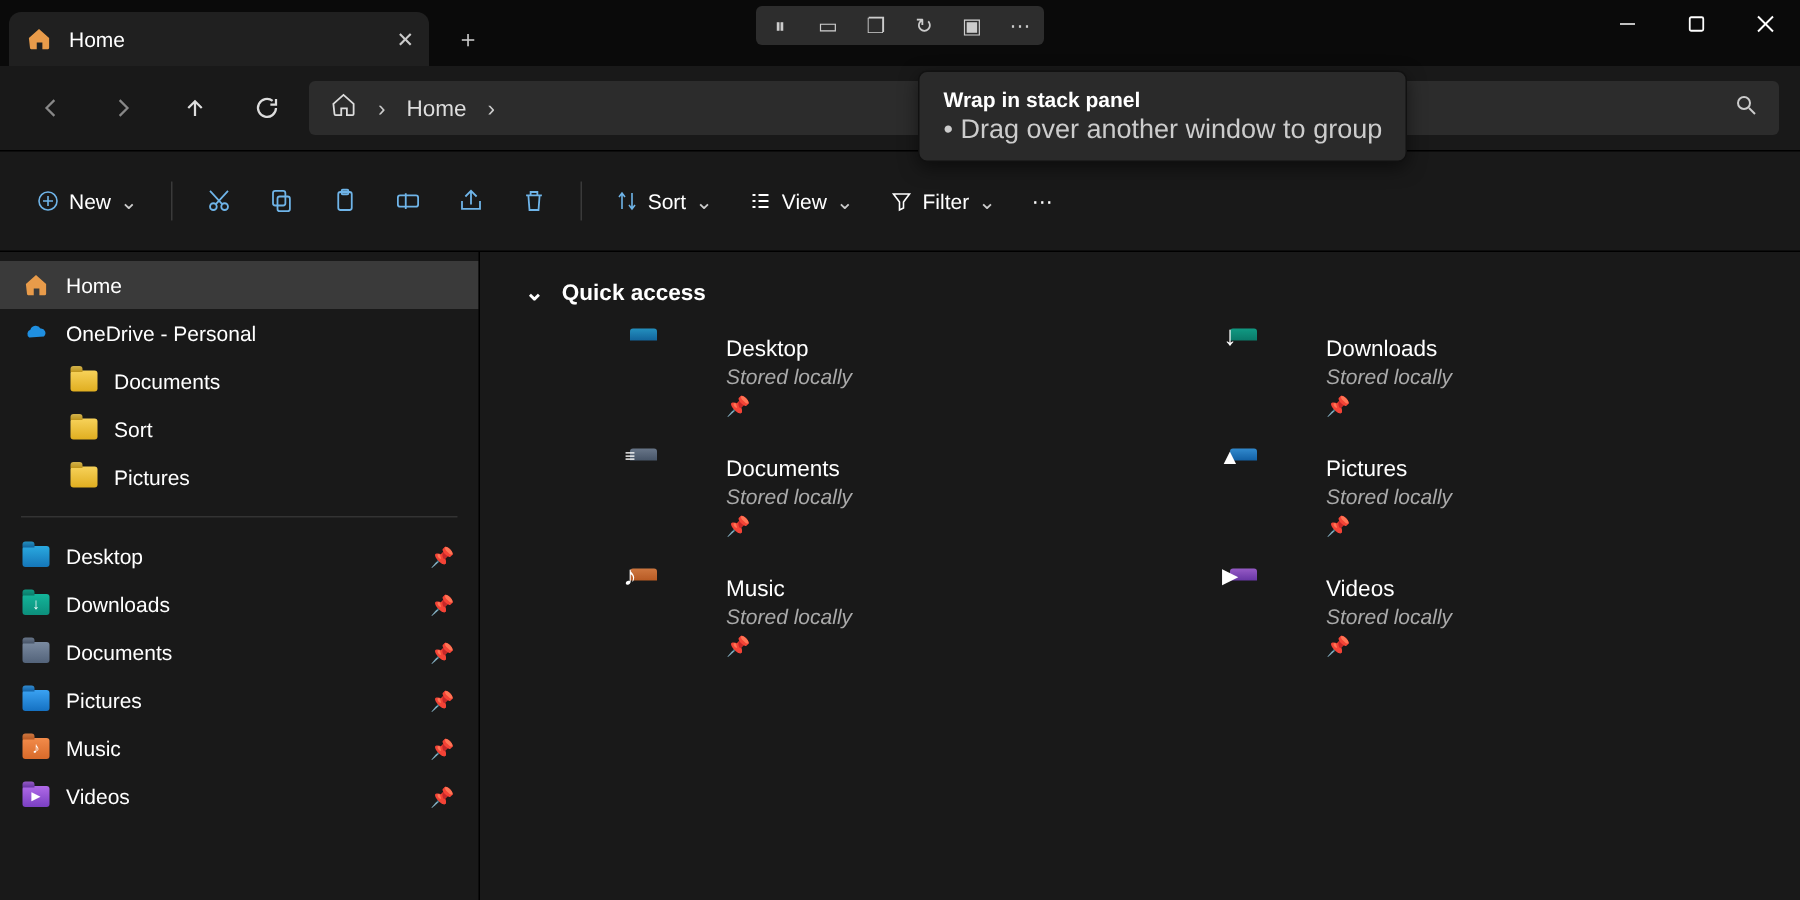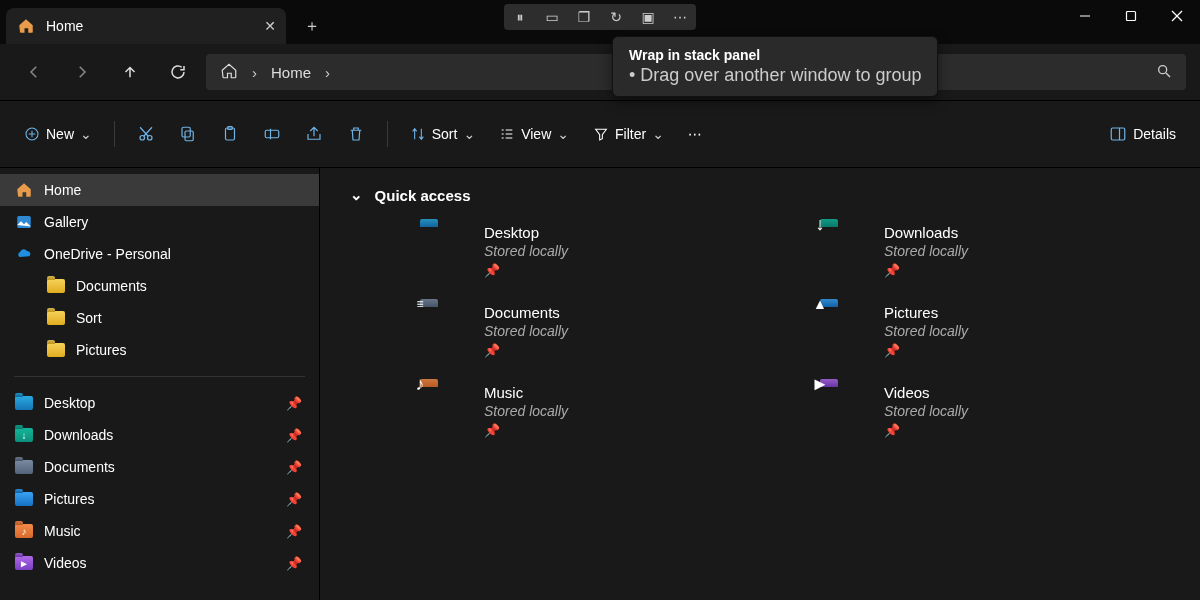--- a/index.html
+++ b/index.html
@@ -11,21 +11,21 @@
   display: flex; background: #2d2d2d; border-radius: 4px; overflow: hidden;
   z-index: 50;
 }
 .top-float .fbtn {
   width: 32px; height: 26px; display: flex; align-items: center; justify-content: center;
   color: #ccc; font-size: 14px; cursor: pointer;
 }
 
 
 .tooltip {
-  position: absolute; top: 36px; left: 612px;
+  position: absolute; top: 47px; left: 612px;
   background: #2a2a2a; border: 1px solid #111; border-radius: 6px;
   padding: 10px 16px; z-index: 60; box-shadow: 0 4px 12px rgba(0,0,0,.5);
 }
 .tooltip .tt-title { font-weight: 600; font-size: 14px; color: #fff; }
 .tooltip .tt-sub { font-size: 18px; color: #ccc; margin-top: 2px; }
 
 
 .win-controls {
   position: absolute; top: 0; right: 0; display: flex;
 }
@@ -299,47 +299,31 @@
   </div>
   <div class="cmdbtn textbtn">
     <svg width="16" height="16" viewBox="0 0 24 24">
         <path d="M4 5h16L14 13v6l-4 2v-8z" fill="none" stroke="#fff" stroke-width="1.6"></path>
       </svg>
     <span>Filter</span>
     <span class="chev">⌄</span>
   </div>
   <div class="cmdbtn" style="color:#fff;">⋯</div>
   <div class="cmd-spacer"></div>
-  <div class="cmdbtn textbtn">
-    <svg width="18" height="18" viewBox="0 0 24 24">
-        <rect x="3" y="4" width="18" height="16" rx="2" fill="none" stroke="#6fb4e8" stroke-width="1.6"></rect>
-        <line x1="14" y1="4" x2="14" y2="20" stroke="#6fb4e8" stroke-width="1.6"></line>
-      </svg>
-    <span>Details</span>
-  </div>
 </div>
 
 <div class="bodysplit">
   <div class="sidebar">
     <div class="sb-item top selected">
       <span class="sb-icon">
           <svg width="18" height="18" viewBox="0 0 24 24">
             <path d="M3 11 12 3l9 8v9a1 1 0 0 1-1 1h-5v-6H10v6H5a1 1 0 0 1-1-1z" fill="#e89b4a"></path>
           </svg>
         </span>
       <span>Home</span>
-    </div>
-    <div class="sb-item top">
-      <span class="sb-icon">
-          <svg width="18" height="18" viewBox="0 0 24 24">
-            <rect x="3" y="4" width="18" height="16" rx="2" fill="#2f8ad6"></rect>
-            <path d="M3 16l5-5 4 4 3-3 6 6" fill="#fff"></path>
-          </svg>
-        </span>
-      <span>Gallery</span>
     </div>
     <div class="sb-item top">
       <span class="sb-icon">
           <svg width="18" height="18" viewBox="0 0 24 24">
             <path d="M6 16a4 4 0 0 1 1-7 5 5 0 0 1 9-1 4 4 0 0 1 3 7z" fill="#1f8fe0"></path>
           </svg>
         </span>
       <span>OneDrive - Personal</span>
     </div>
     <div class="sb-item indent">

